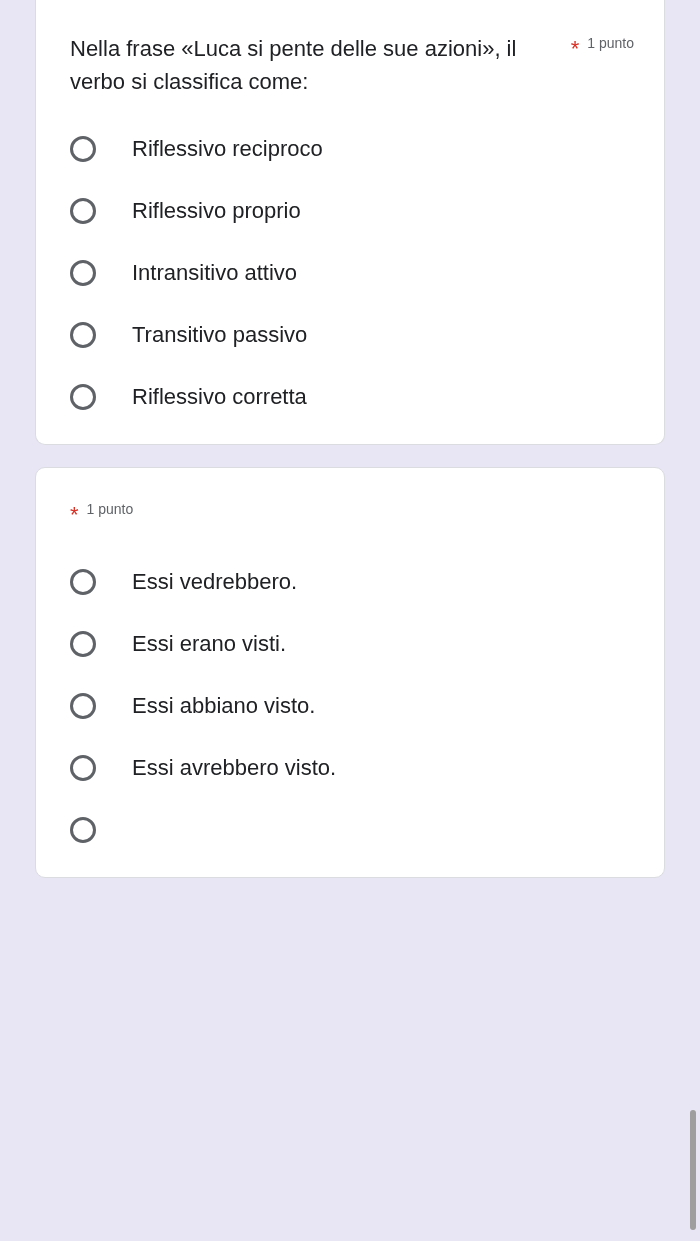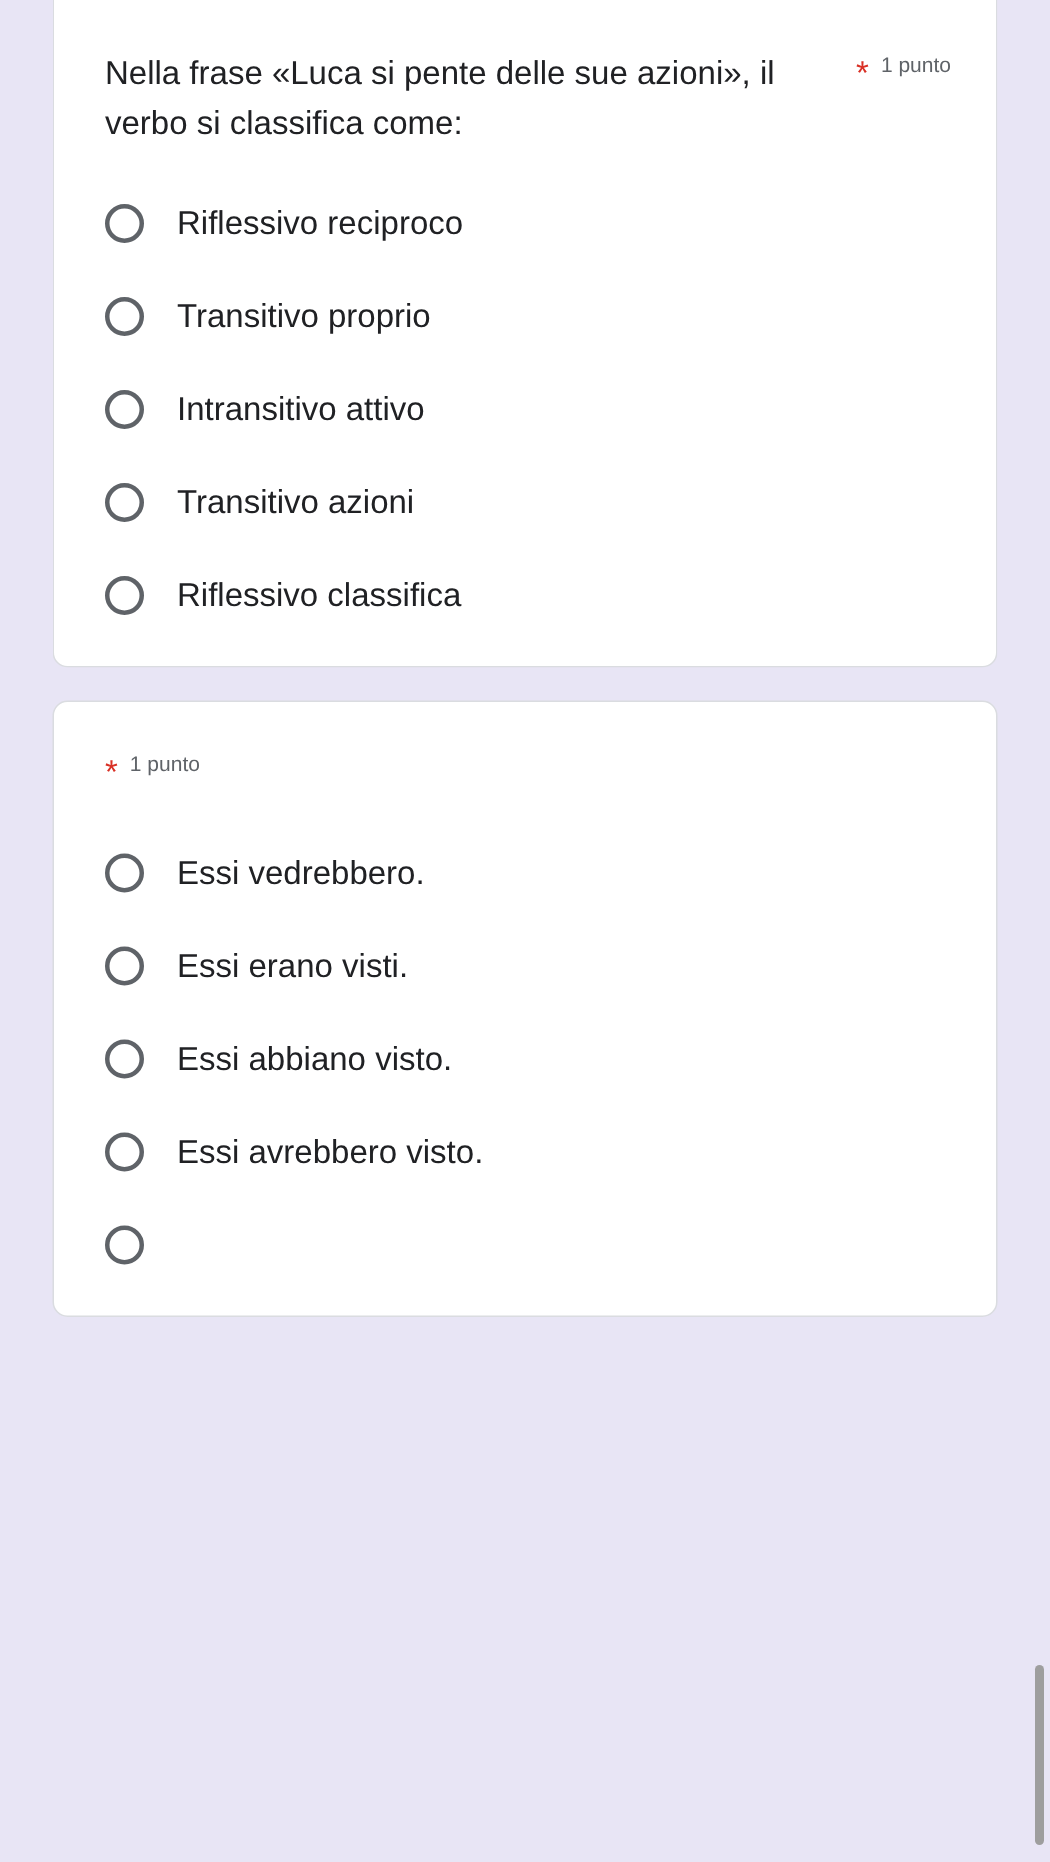--- a/index.html
+++ b/index.html
@@ -50,20 +50,21 @@
     color: #5f6368;
     font-size: 14px;
     white-space: nowrap;
     line-height: 1.7;
   }
   .option {
     display: flex;
     align-items: flex-end;
     margin-bottom: 36px;
     cursor: pointer;
+    gap: 14px;
   }
   .option:last-child { margin-bottom: 0; }
   .radio {
     width: 26px;
     height: 26px;
     border: 3px solid #5f6368;
     border-radius: 50%;
     flex-shrink: 0;
     margin-right: 22px;
   }
@@ -91,33 +92,33 @@
       <span class="question-text">Nella frase «Luca si pente delle sue azioni», il verbo si classifica come:</span>
       <span class="asterisk">*</span>
       <span class="points">1 punto</span>
     </div>
     <div class="option">
       <span class="radio"></span>
       <span class="option-label">Riflessivo reciproco</span>
     </div>
     <div class="option">
       <span class="radio"></span>
-      <span class="option-label">Transitivo proprio</span>
+      <span class="option-label">Riflessivo proprio</span>
     </div>
     <div class="option">
       <span class="radio"></span>
       <span class="option-label">Intransitivo attivo</span>
     </div>
     <div class="option">
       <span class="radio"></span>
-      <span class="option-label">Transitivo azioni</span>
+      <span class="option-label">Transitivo passivo</span>
     </div>
     <div class="option">
       <span class="radio"></span>
-      <span class="option-label">Riflessivo classifica</span>
+      <span class="option-label">Riflessivo corretta</span>
     </div>
   </div>
 
   <div class="card">
     <div class="question-row">
       <span class="asterisk">*</span>
       <span class="points">1 punto</span>
     </div>
     <div class="option">
       <span class="radio"></span>

